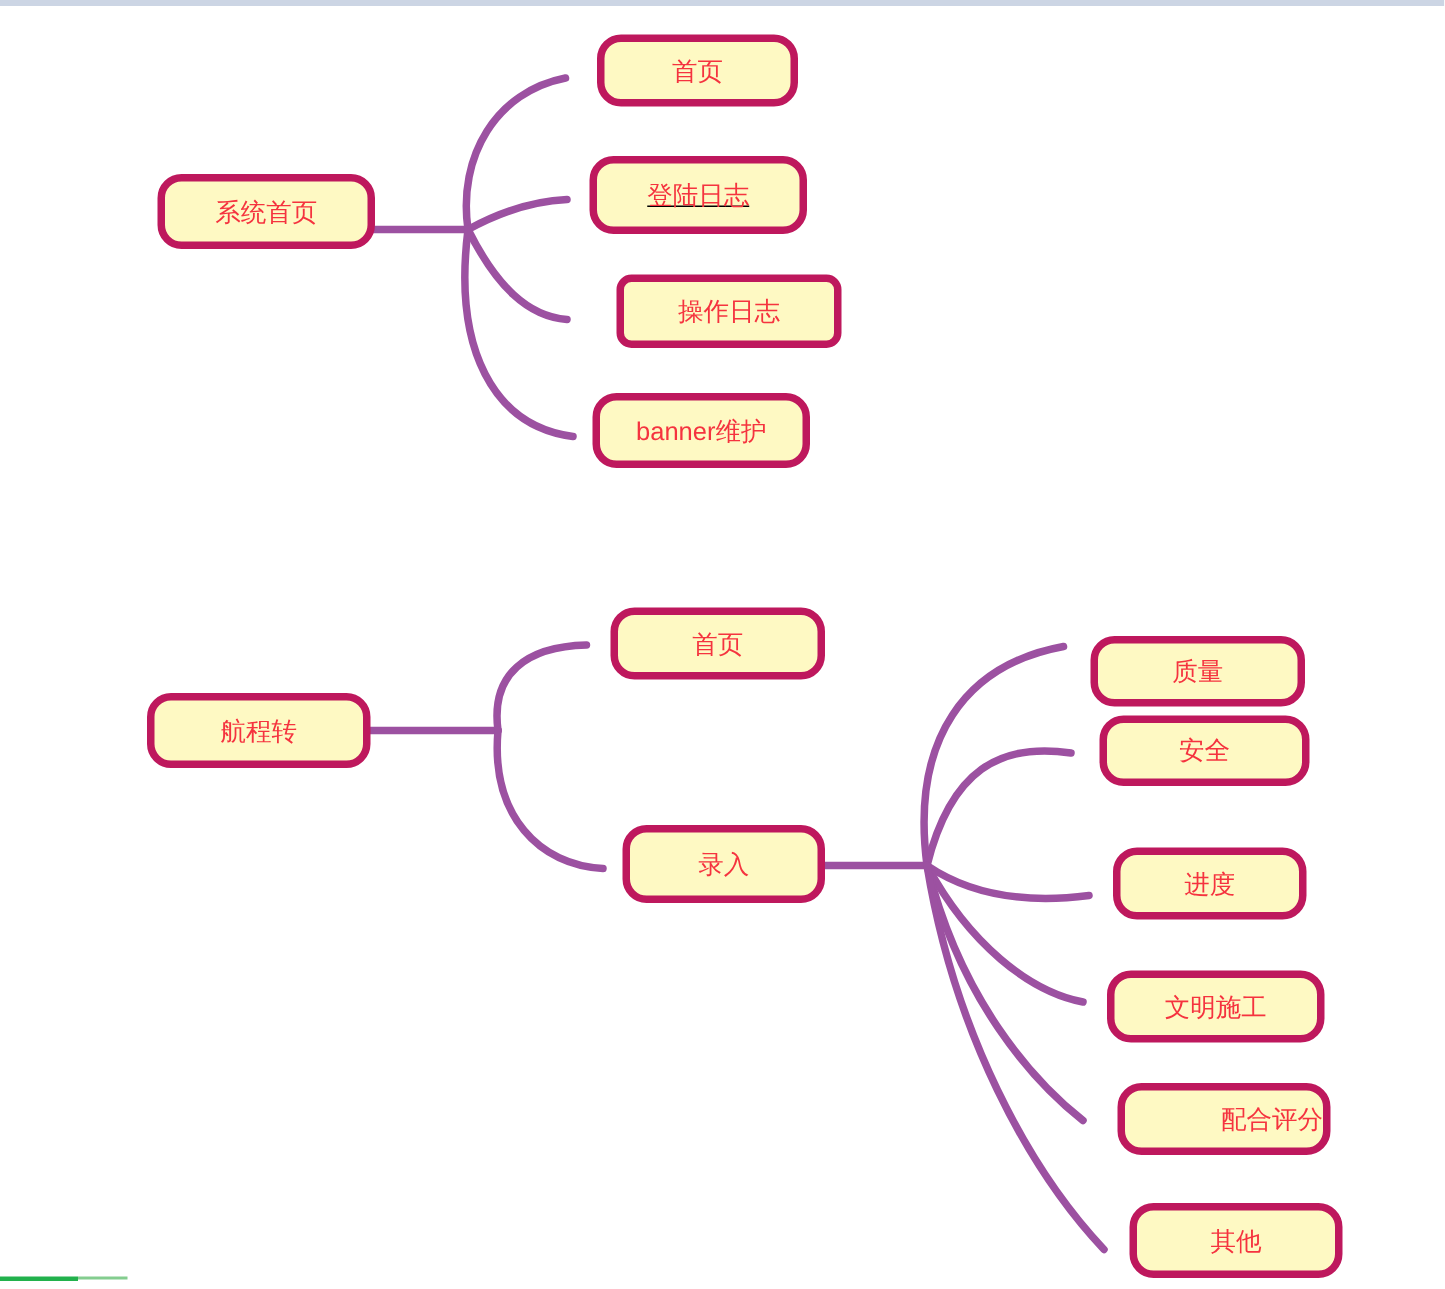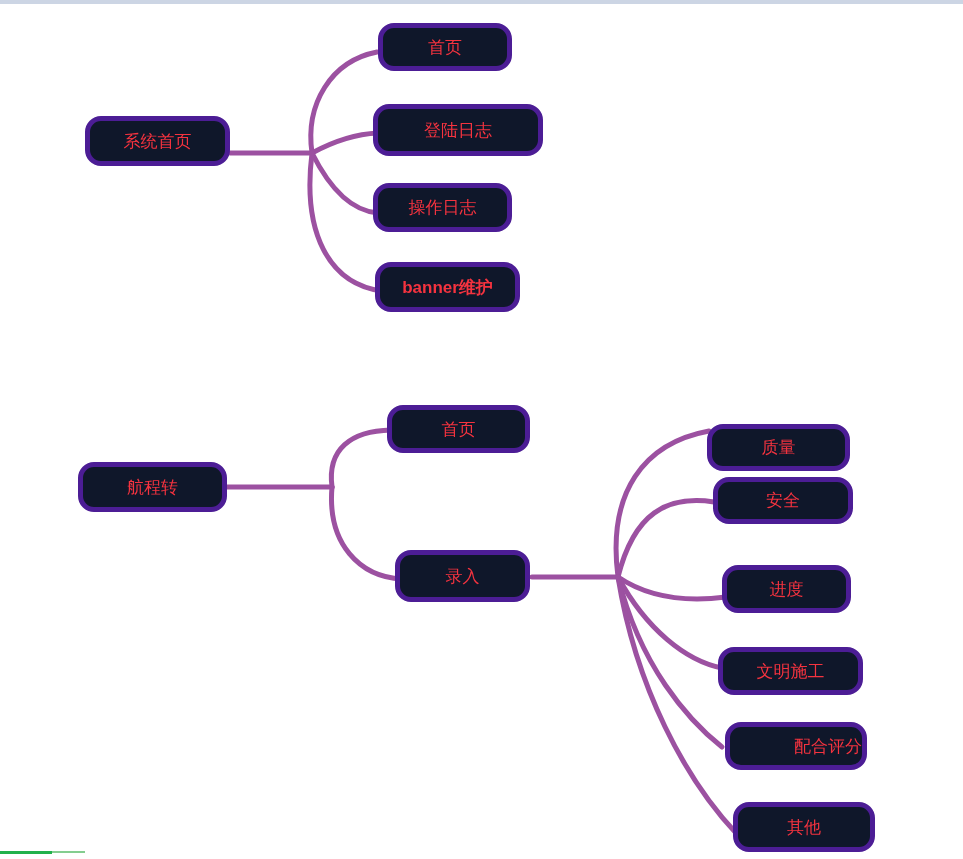--- a/index.html
+++ b/index.html
@@ -25,28 +25,29 @@
     position: absolute;
     left: 0; top: 0;
   }
   .connector-layer path {
     fill: none;
     stroke-width: 5;
     stroke-linecap: round;
   }
   .node {
     position: absolute;
-    border: 5px solid #4c1d95;
+    border: 5px solid #be185d;
     border-radius: 16px;
-    background: #0f172a;
+    background: #fef9c3;
     display: flex;
     align-items: center;
     justify-content: center;
     box-sizing: border-box;
     cursor: default;
+    margin-left: 20px;
   }
   .node-label {
     color: #f5333f;
     font-size: 17px;
     white-space: nowrap;
   }
   .bottom-mark {
     position: absolute;
     left: 0; top: 851px;
     width: 52px; height: 3px;
@@ -86,27 +87,27 @@
     <path d="M618,577 C640,666 688,720 722,747" stroke="#9c51a1"></path>
     <path d="M618,577 C636,688 686,780 736,833" stroke="#9c51a1"></path>
   </svg>
 
   <div class="node" style="left:85px;  top:116px; width:145px; height:50px;">
     <span class="node-label">系统首页</span>
   </div>
   <div class="node" style="left:378px; top:23px;  width:134px; height:48px;">
     <span class="node-label">首页</span>
   </div>
-  <div class="node" style="left:373px; top:104px; width:170px; height:52px;">
+  <div class="node" style="left:373px; top:104px; width:145px; height:52px;text-decoration:underline;">
     <span class="node-label">登陆日志</span>
   </div>
-  <div class="node" style="left:373px; top:183px; width:139px; height:49px;">
+  <div class="node" style="left:391px; top:183px; width:150px; height:49px;border-radius:10px;">
     <span class="node-label">操作日志</span>
   </div>
-  <div class="node" style="left:375px; top:262px; width:145px; height:50px;font-weight:bold;">
+  <div class="node" style="left:375px; top:262px; width:145px; height:50px;">
     <span class="node-label">banner维护</span>
   </div>
 
   <div class="node" style="left:78px;  top:462px; width:149px; height:50px;">
     <span class="node-label">航程转</span>
   </div>
   <div class="node" style="left:387px; top:405px; width:143px; height:48px;">
     <span class="node-label">首页</span>
   </div>
   <div class="node" style="left:395px; top:550px; width:135px; height:52px;">

